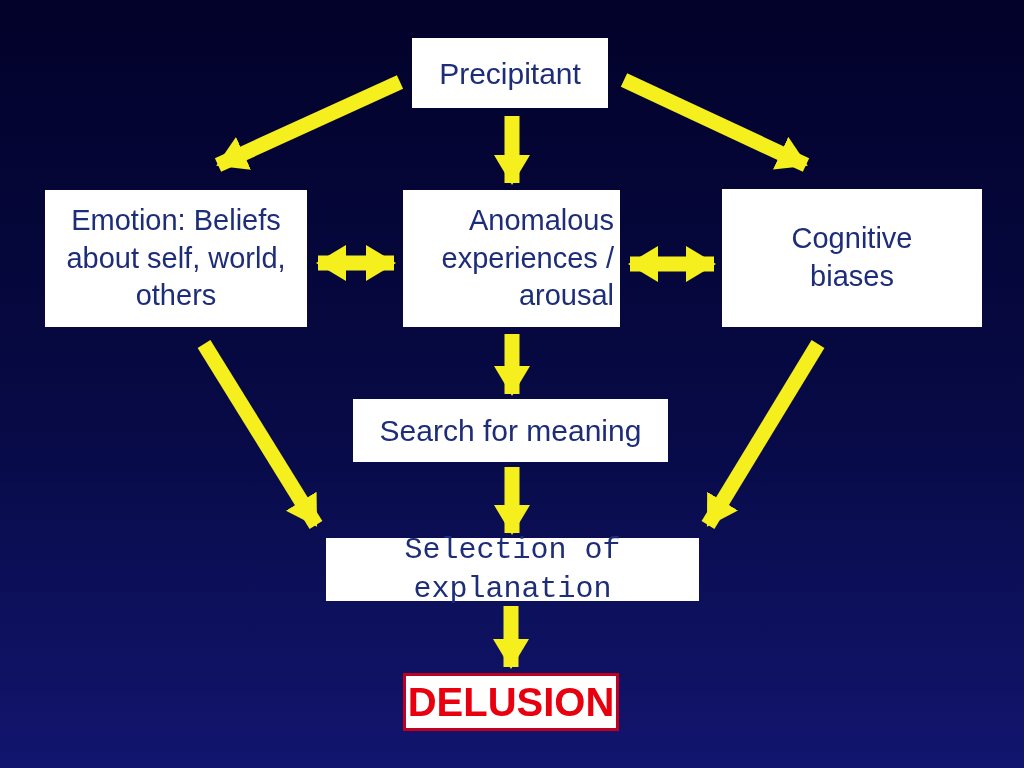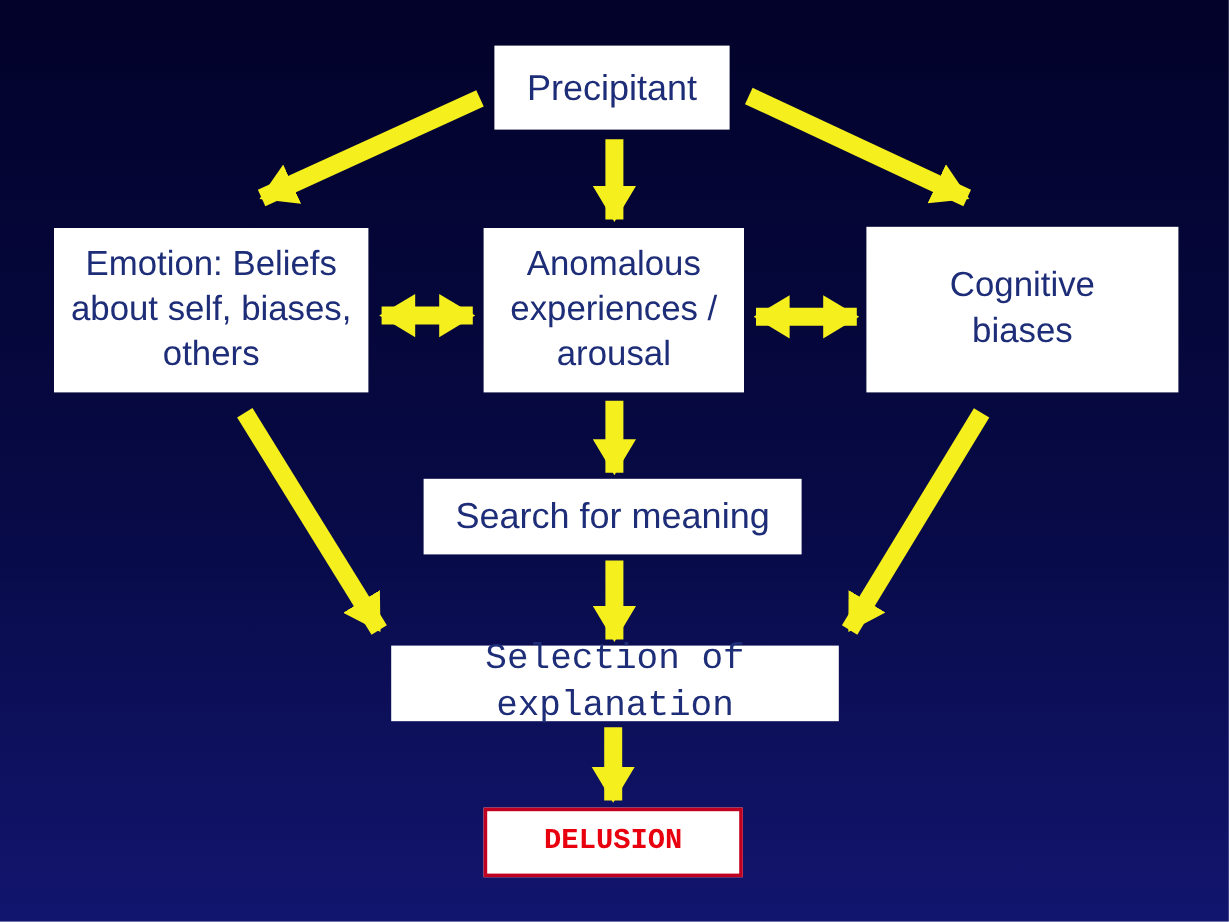--- a/index.html
+++ b/index.html
@@ -25,29 +25,29 @@
   .node{
     position:absolute;background:var(--box);color:var(--ink);
     display:flex;align-items:center;justify-content:center;
     text-align:center;line-height:1.3;
   }
   .node .lbl{display:inline-block;}
   #n-precipitant{left:412px;top:38px;width:196px;height:70px;font-size:30px;}
   #n-emotion{left:45px;top:190px;width:262px;height:137px;font-size:29px;}
   #n-emotion .lbl{width:250px;}
   #n-anomalous{left:403px;top:190px;width:217px;height:137px;font-size:29px;}
-  #n-anomalous .lbl{width:205px;}
+  #n-anomalous .lbl{width:205px;text-align:right;}
   #n-cognitive{left:722px;top:189px;width:260px;height:138px;font-size:29px;}
   #n-cognitive .lbl{width:160px;}
   #n-search{left:353px;top:399px;width:315px;height:63px;font-size:30px;text-align:right;}
   #n-selection{left:326px;top:538px;width:373px;height:63px;font-size:30px;font-family:Liberation Mono, monospace;}
   #n-delusion{
-    left:403px;top:673px;width:216px;height:58px;font-size:24px;
+    left:403px;top:673px;width:216px;height:58px;font-size:40px;
     font-weight:bold;color:var(--red);
-    border:3px solid var(--red-border);box-sizing:border-box;font-family:Liberation Mono, monospace;
+    border:3px solid var(--red-border);box-sizing:border-box;
   }
 </style>
 </head>
 <body>
 
 <div id="stage">
 
   <svg id="arrow-layer" viewBox="0 0 1024 768" xmlns="http://www.w3.org/2000/svg">
     <defs>
       <marker id="ah" markerUnits="userSpaceOnUse" markerWidth="32" markerHeight="38" refX="28" refY="18" orient="auto">
@@ -67,21 +67,21 @@
       <line x1="818" y1="344" x2="708" y2="525" marker-end="url(#ah)"></line>
       <line x1="512" y1="467" x2="512" y2="533" marker-end="url(#ah)"></line>
       <line x1="511" y1="606" x2="511" y2="667" marker-end="url(#ah)"></line>
     </svg>
 
   <div class="node" id="n-precipitant">
     <span class="lbl">Precipitant</span>
   </div>
 
   <div class="node" id="n-emotion">
-    <span class="lbl">Emotion: Beliefs about self, biases, others</span>
+    <span class="lbl">Emotion: Beliefs about self, world, others</span>
   </div>
 
   <div class="node" id="n-anomalous">
     <span class="lbl">Anomalous experiences / arousal</span>
   </div>
 
   <div class="node" id="n-cognitive">
     <span class="lbl">Cognitive biases</span>
   </div>
 

